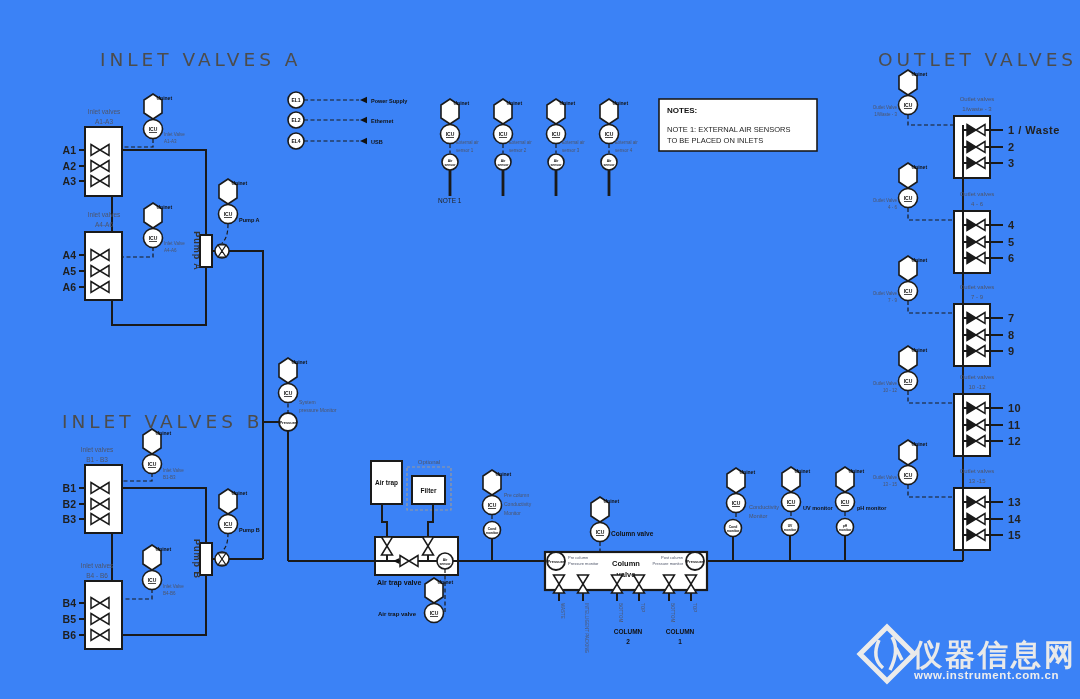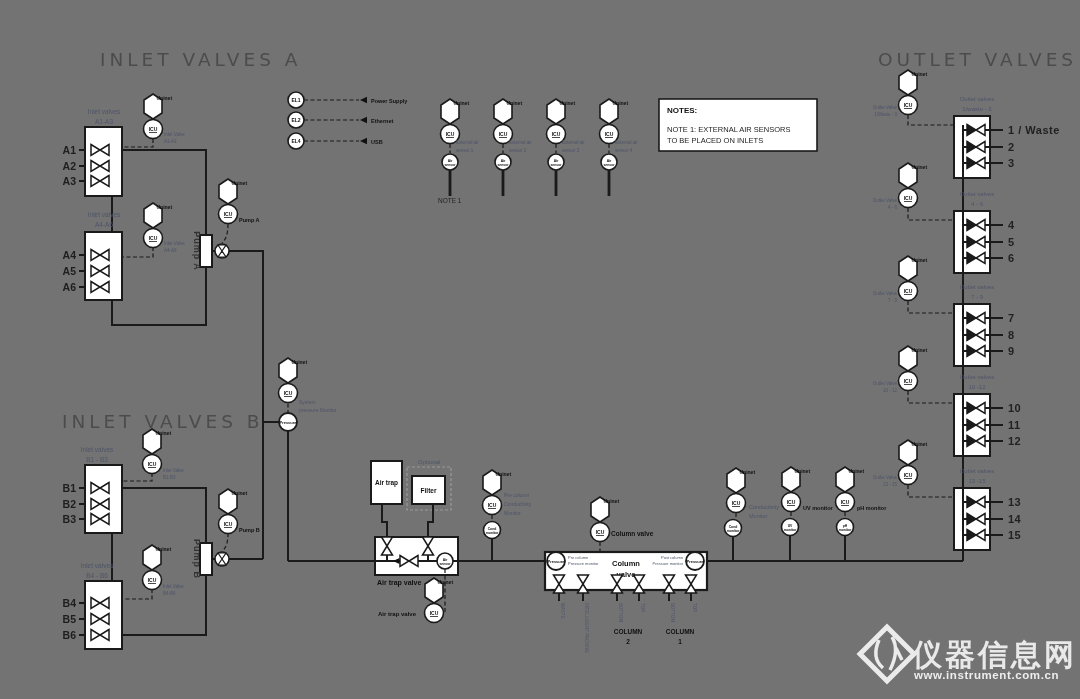--- a/index.html
+++ b/index.html
@@ -1,16 +1,16 @@
 <!DOCTYPE html>
 <html><head>
 <meta charset="utf-8">
 <style>
   html,body{margin:0;padding:0;background:#fff;}
-  #stage{position:relative;width:1080px;height:699px;background:#737373;overflow:hidden;}
+  #stage{position:relative;width:1080px;height:699px;background:#3b82f6;overflow:hidden;}
   svg{position:absolute;left:0;top:0;}
   text{font-family:"Liberation Sans",sans-serif;fill:#222;}
   .title{font-family:"DejaVu Sans",sans-serif;font-size:18.5px;letter-spacing:4px;fill:#4c4c4c;}
   .muted{fill:#4e5569;}
   .b{font-weight:bold;fill:#111;}
   .t35{font-size:3.4px;}
   .t4{font-size:4px;}
   .t45{font-size:4.5px;}
   .t5{font-size:5px;}
   .t55{font-size:5.5px;}

